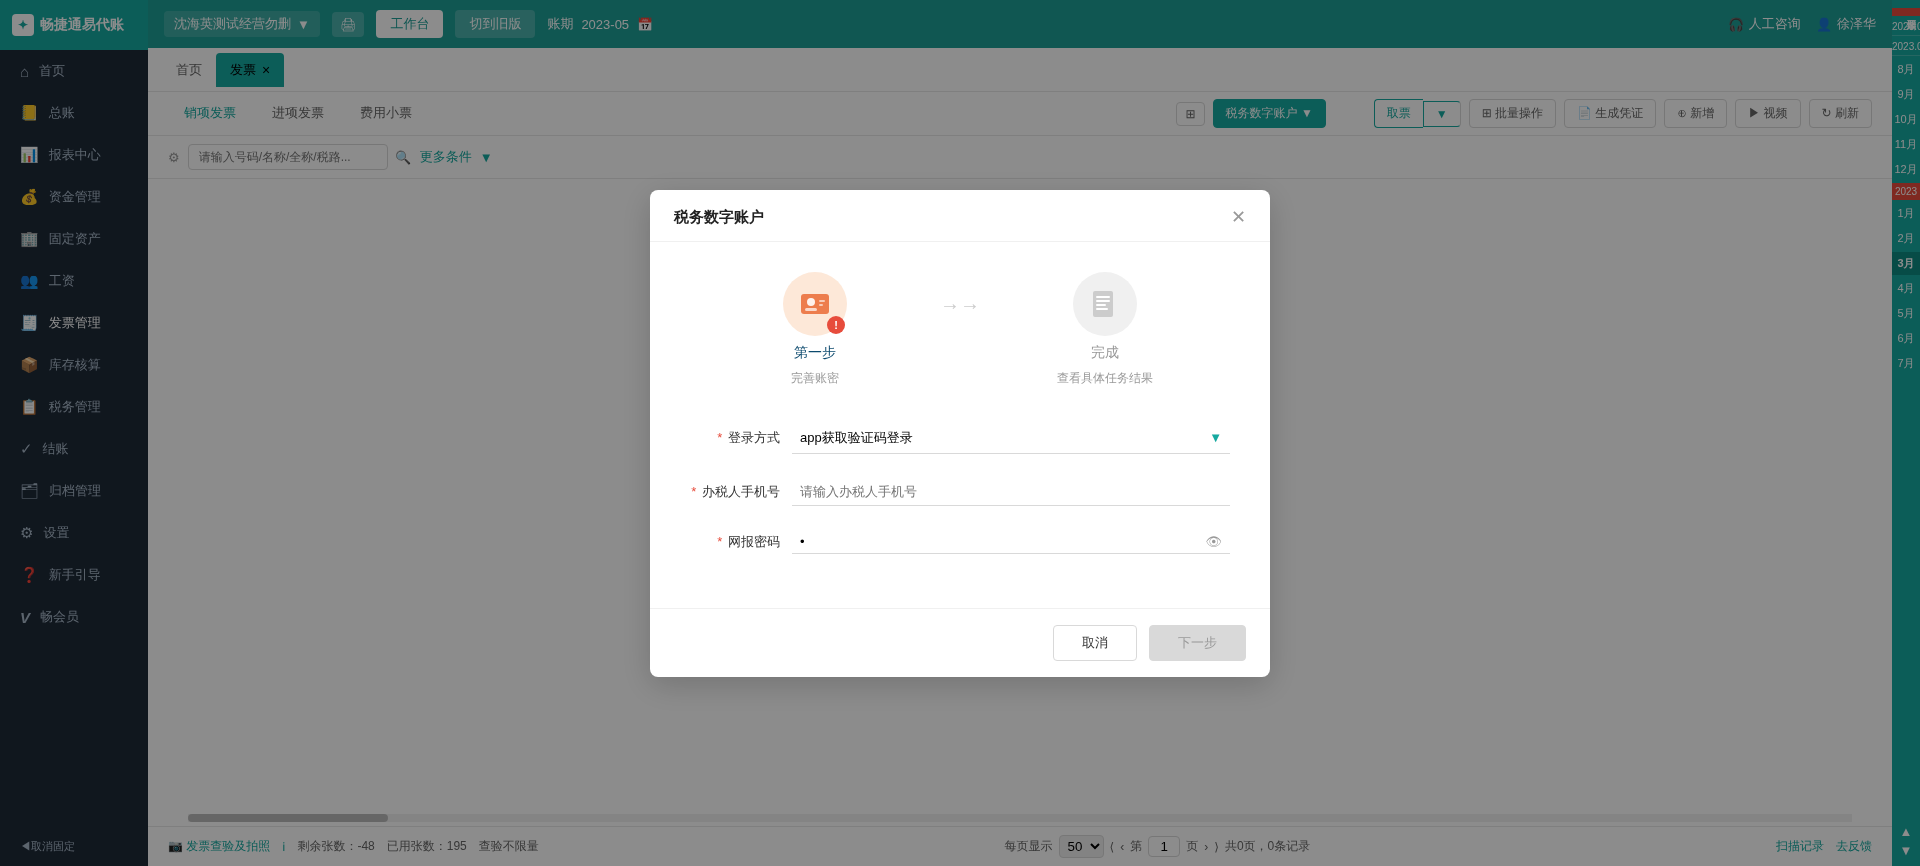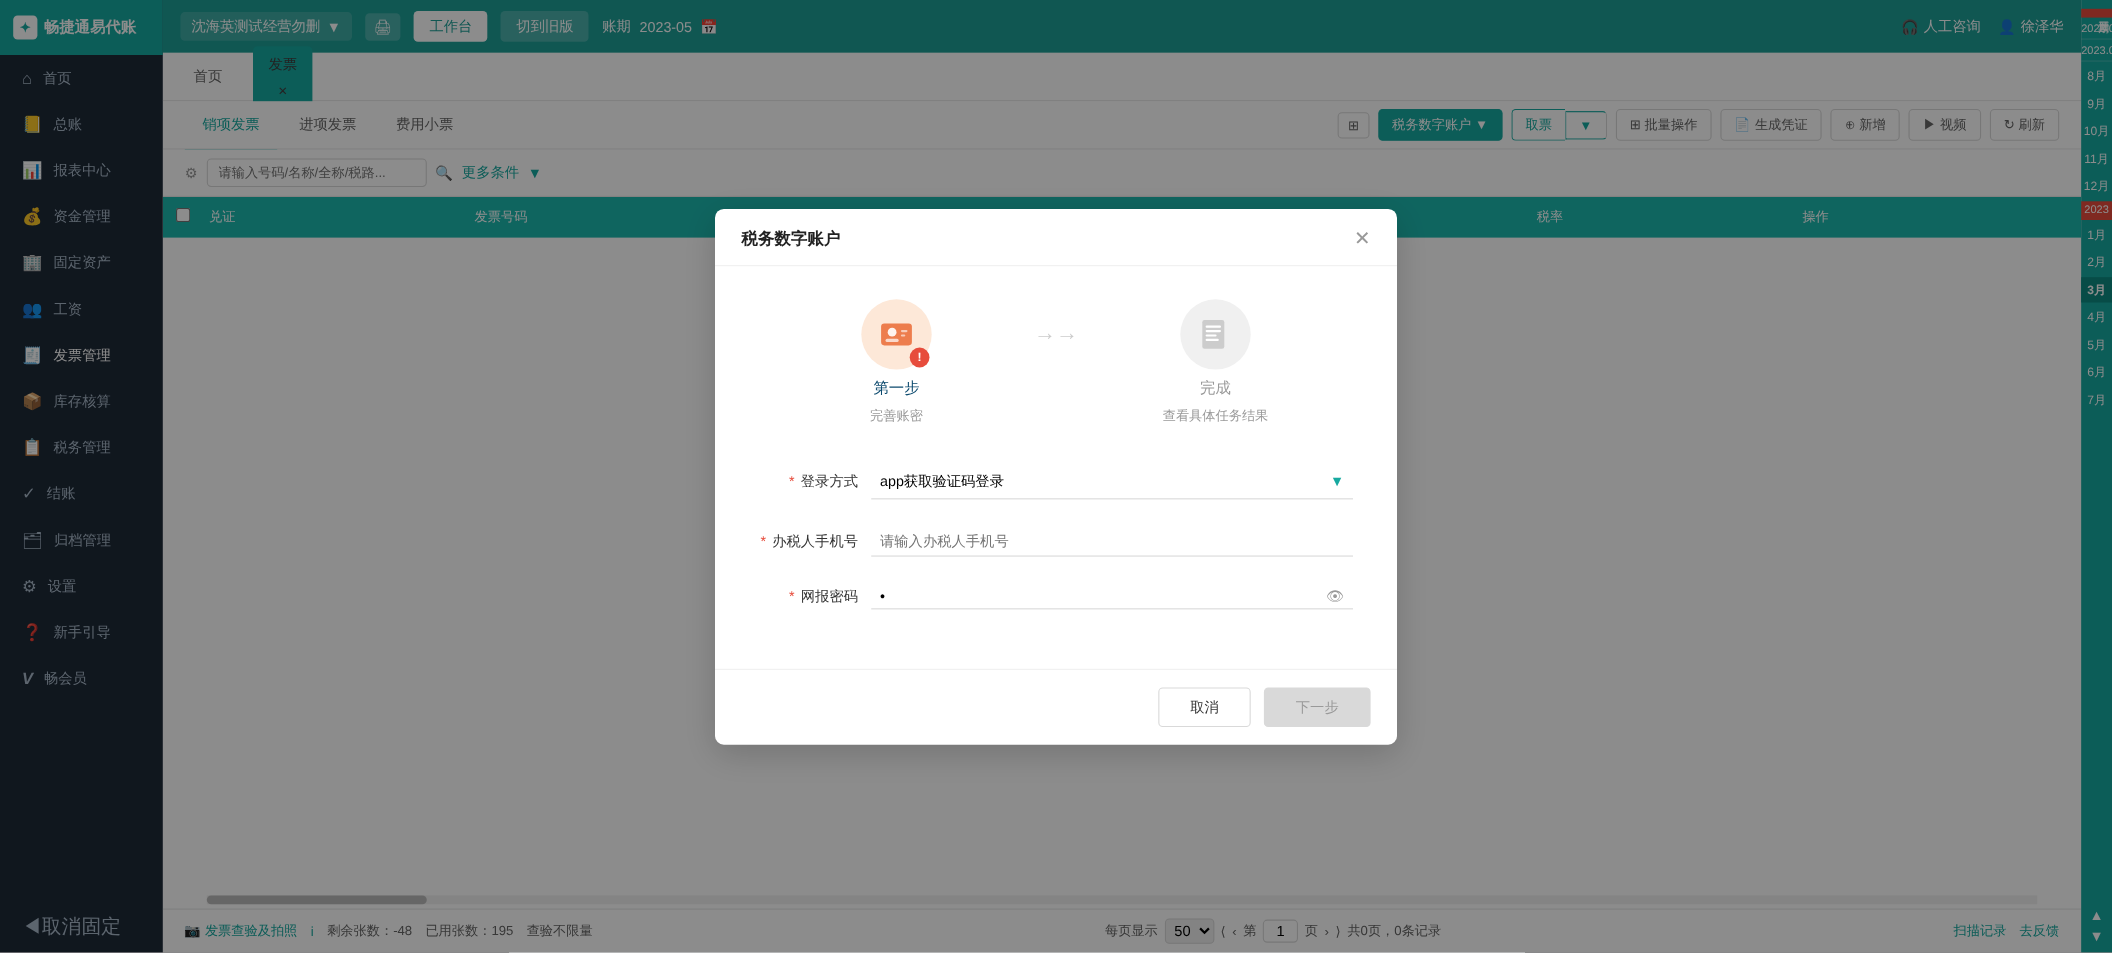--- a/index.html
+++ b/index.html
@@ -47,21 +47,21 @@
     .sidebar-item.active { color: white; }
     .sidebar-item .icon { font-size: 15px; }
     .sidebar-bottom {
       margin-top: auto;
       padding: 12px 20px;
       display: flex;
       align-items: center;
       gap: 8px;
       color: #a8b8c8;
       cursor: pointer;
-      font-size: 18px;
+      font-size: 11px;
     }
 
     
     .main {
       flex: 1;
       display: flex;
       flex-direction: column;
       overflow: hidden;
     }
 
@@ -129,21 +129,21 @@
       border: 1px solid #d9d9d9;
       background: white;
       border-radius: 4px;
       padding: 5px 12px;
       cursor: pointer;
       font-size: 12px;
       color: #666;
     }
     .action-btn.green { background: #17a9a0; color: white; border-color: #17a9a0; }
     .action-btn.teal-outline { border-color: #17a9a0; color: #17a9a0; }
-    .action-btn-group { display: flex; align-items: center; gap: 0; }
+    .action-btn-group { display: flex; align-items: center; gap: 0; margin-left: 40px; }
     .action-btn-group .action-btn { border-radius: 0; border-right: none; }
     .action-btn-group .action-btn:first-child { border-radius: 4px 0 0 4px; }
     .action-btn-group .action-btn:last-child { border-radius: 0 4px 4px 0; border-right: 1px solid #d9d9d9; }
 
     
     .table-area {
       flex: 1;
       background: white;
       overflow: auto;
       position: relative;
@@ -469,21 +469,21 @@
       </div>
       <div class="topbar-right-item">
         <span>👤</span>
         <span>徐泽华</span>
       </div>
     </div>
   </div>
 
   <div class="page-nav-tabs">
     <span class="home-tab">首页</span>
-    <div style="display:flex;align-items:center;background:#17a9a0;color:#404040;padding:8px 14px;border-radius:4px 4px 0 0;margin-left:16px;gap:6px;flex-direction:column;">
+    <div style="display:flex;align-items:center;background:#17a9a0;color:#000000;padding:8px 14px;border-radius:4px 4px 0 0;margin-left:2px;gap:6px;">
       <span>发票</span>
       <span style="cursor:pointer;font-size:14px;">×</span>
     </div>
   </div>
 
   <div style="background:white;padding:0 20px;display:flex;align-items:center;border-bottom:1px solid #e8e8e8;height:44px;gap:4px;flex-shrink:0;">
     <span class="tab-item active">销项发票</span>
     <span class="tab-item">进项发票</span>
     <span class="tab-item">费用小票</span>
     <div style="margin-left:auto;display:flex;align-items:center;gap:8px;">
@@ -521,29 +521,20 @@
 
   <div class="action-bar">
     <span style="cursor:pointer;color:#999;">⚙</span>
     <input class="search-input" type="text" placeholder="请输入号码/名称/全称/税路..." style="">
     <span style="cursor:pointer;color:#999;">🔍</span>
     <span style="color:#17a9a0;font-size:13px;cursor:pointer;">更多条件</span>
     <span style="color:#17a9a0;font-size:13px;">▼</span>
   </div>
 
   <div class="table-area">
-    <div class="table-header">
-      <div class="th" style="width:30px;flex:none;"><input type="checkbox" style=""></div>
-      <div class="th">兑证</div>
-      <div class="th" style="flex:2;">发票号码</div>
-      <div class="th">开票日期</div>
-      <div class="th">金额</div>
-      <div class="th">税率</div>
-      <div class="th">操作</div>
-    </div>
     <div style="height:300px;"></div>
   </div>
 
   <div style="padding:4px 20px;background:white;">
     <div class="scroll-area">
       <div class="scroll-thumb"></div>
     </div>
   </div>
 
   <div class="bottom-bar">

